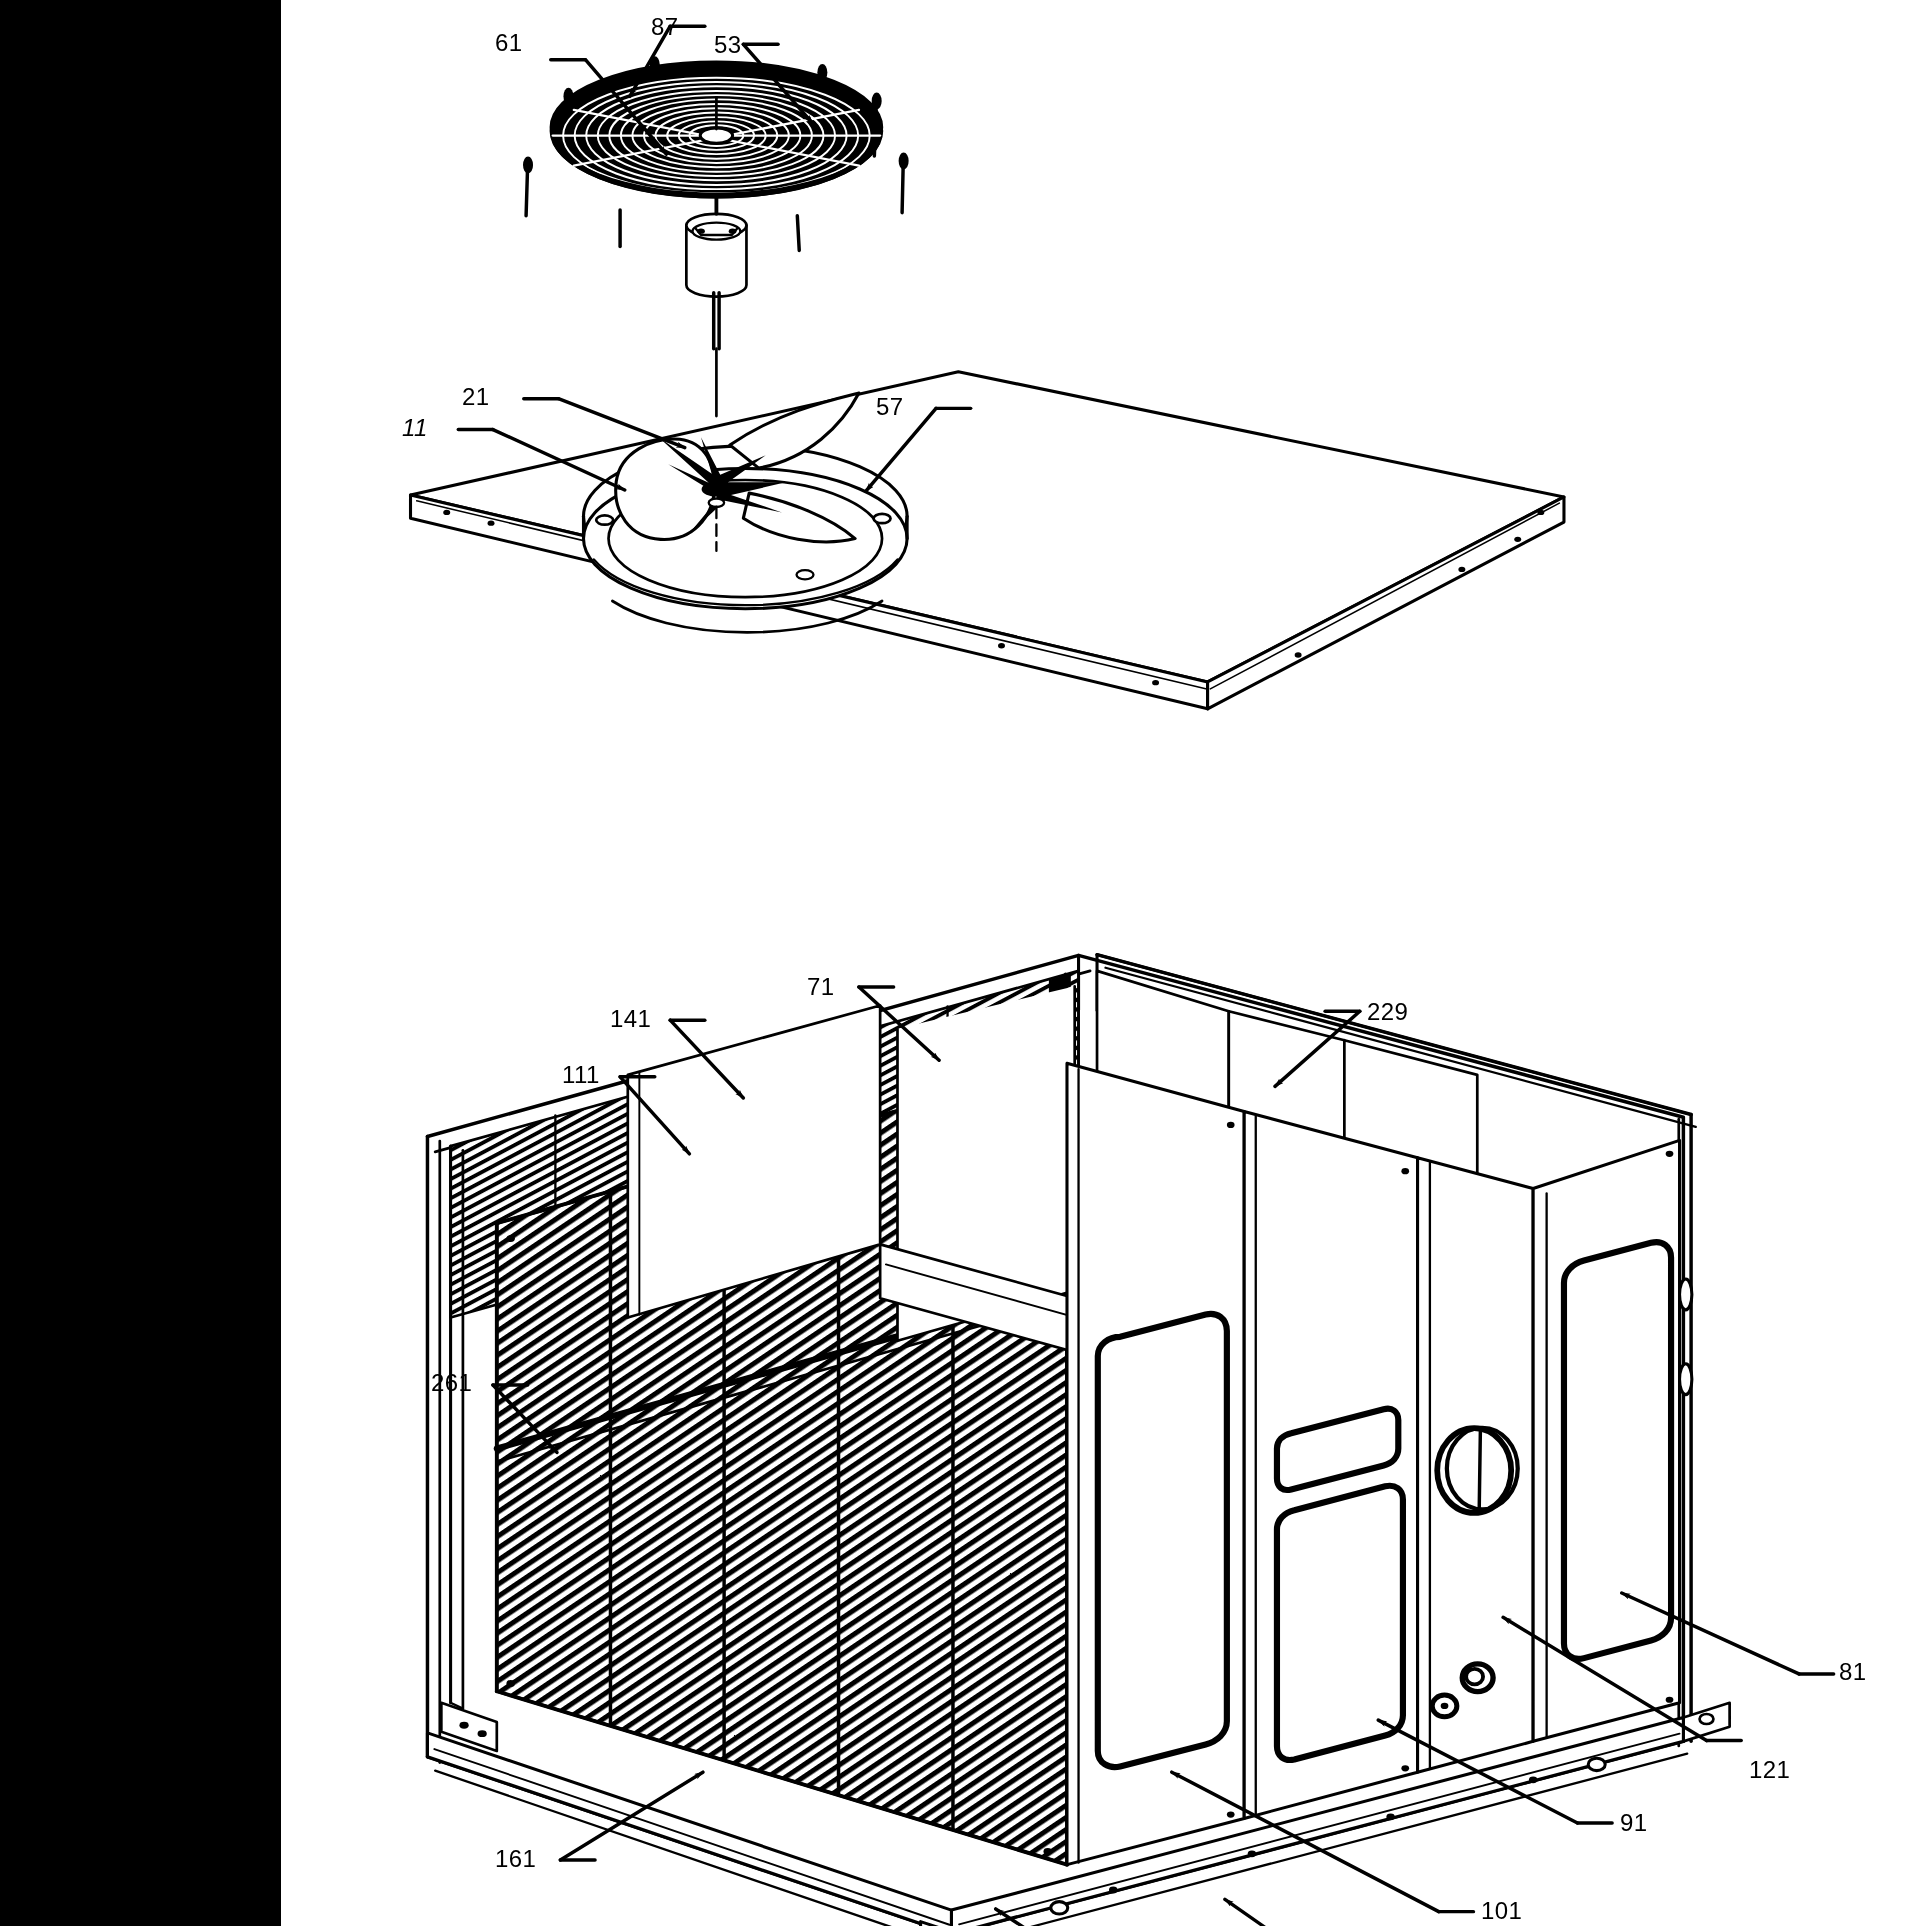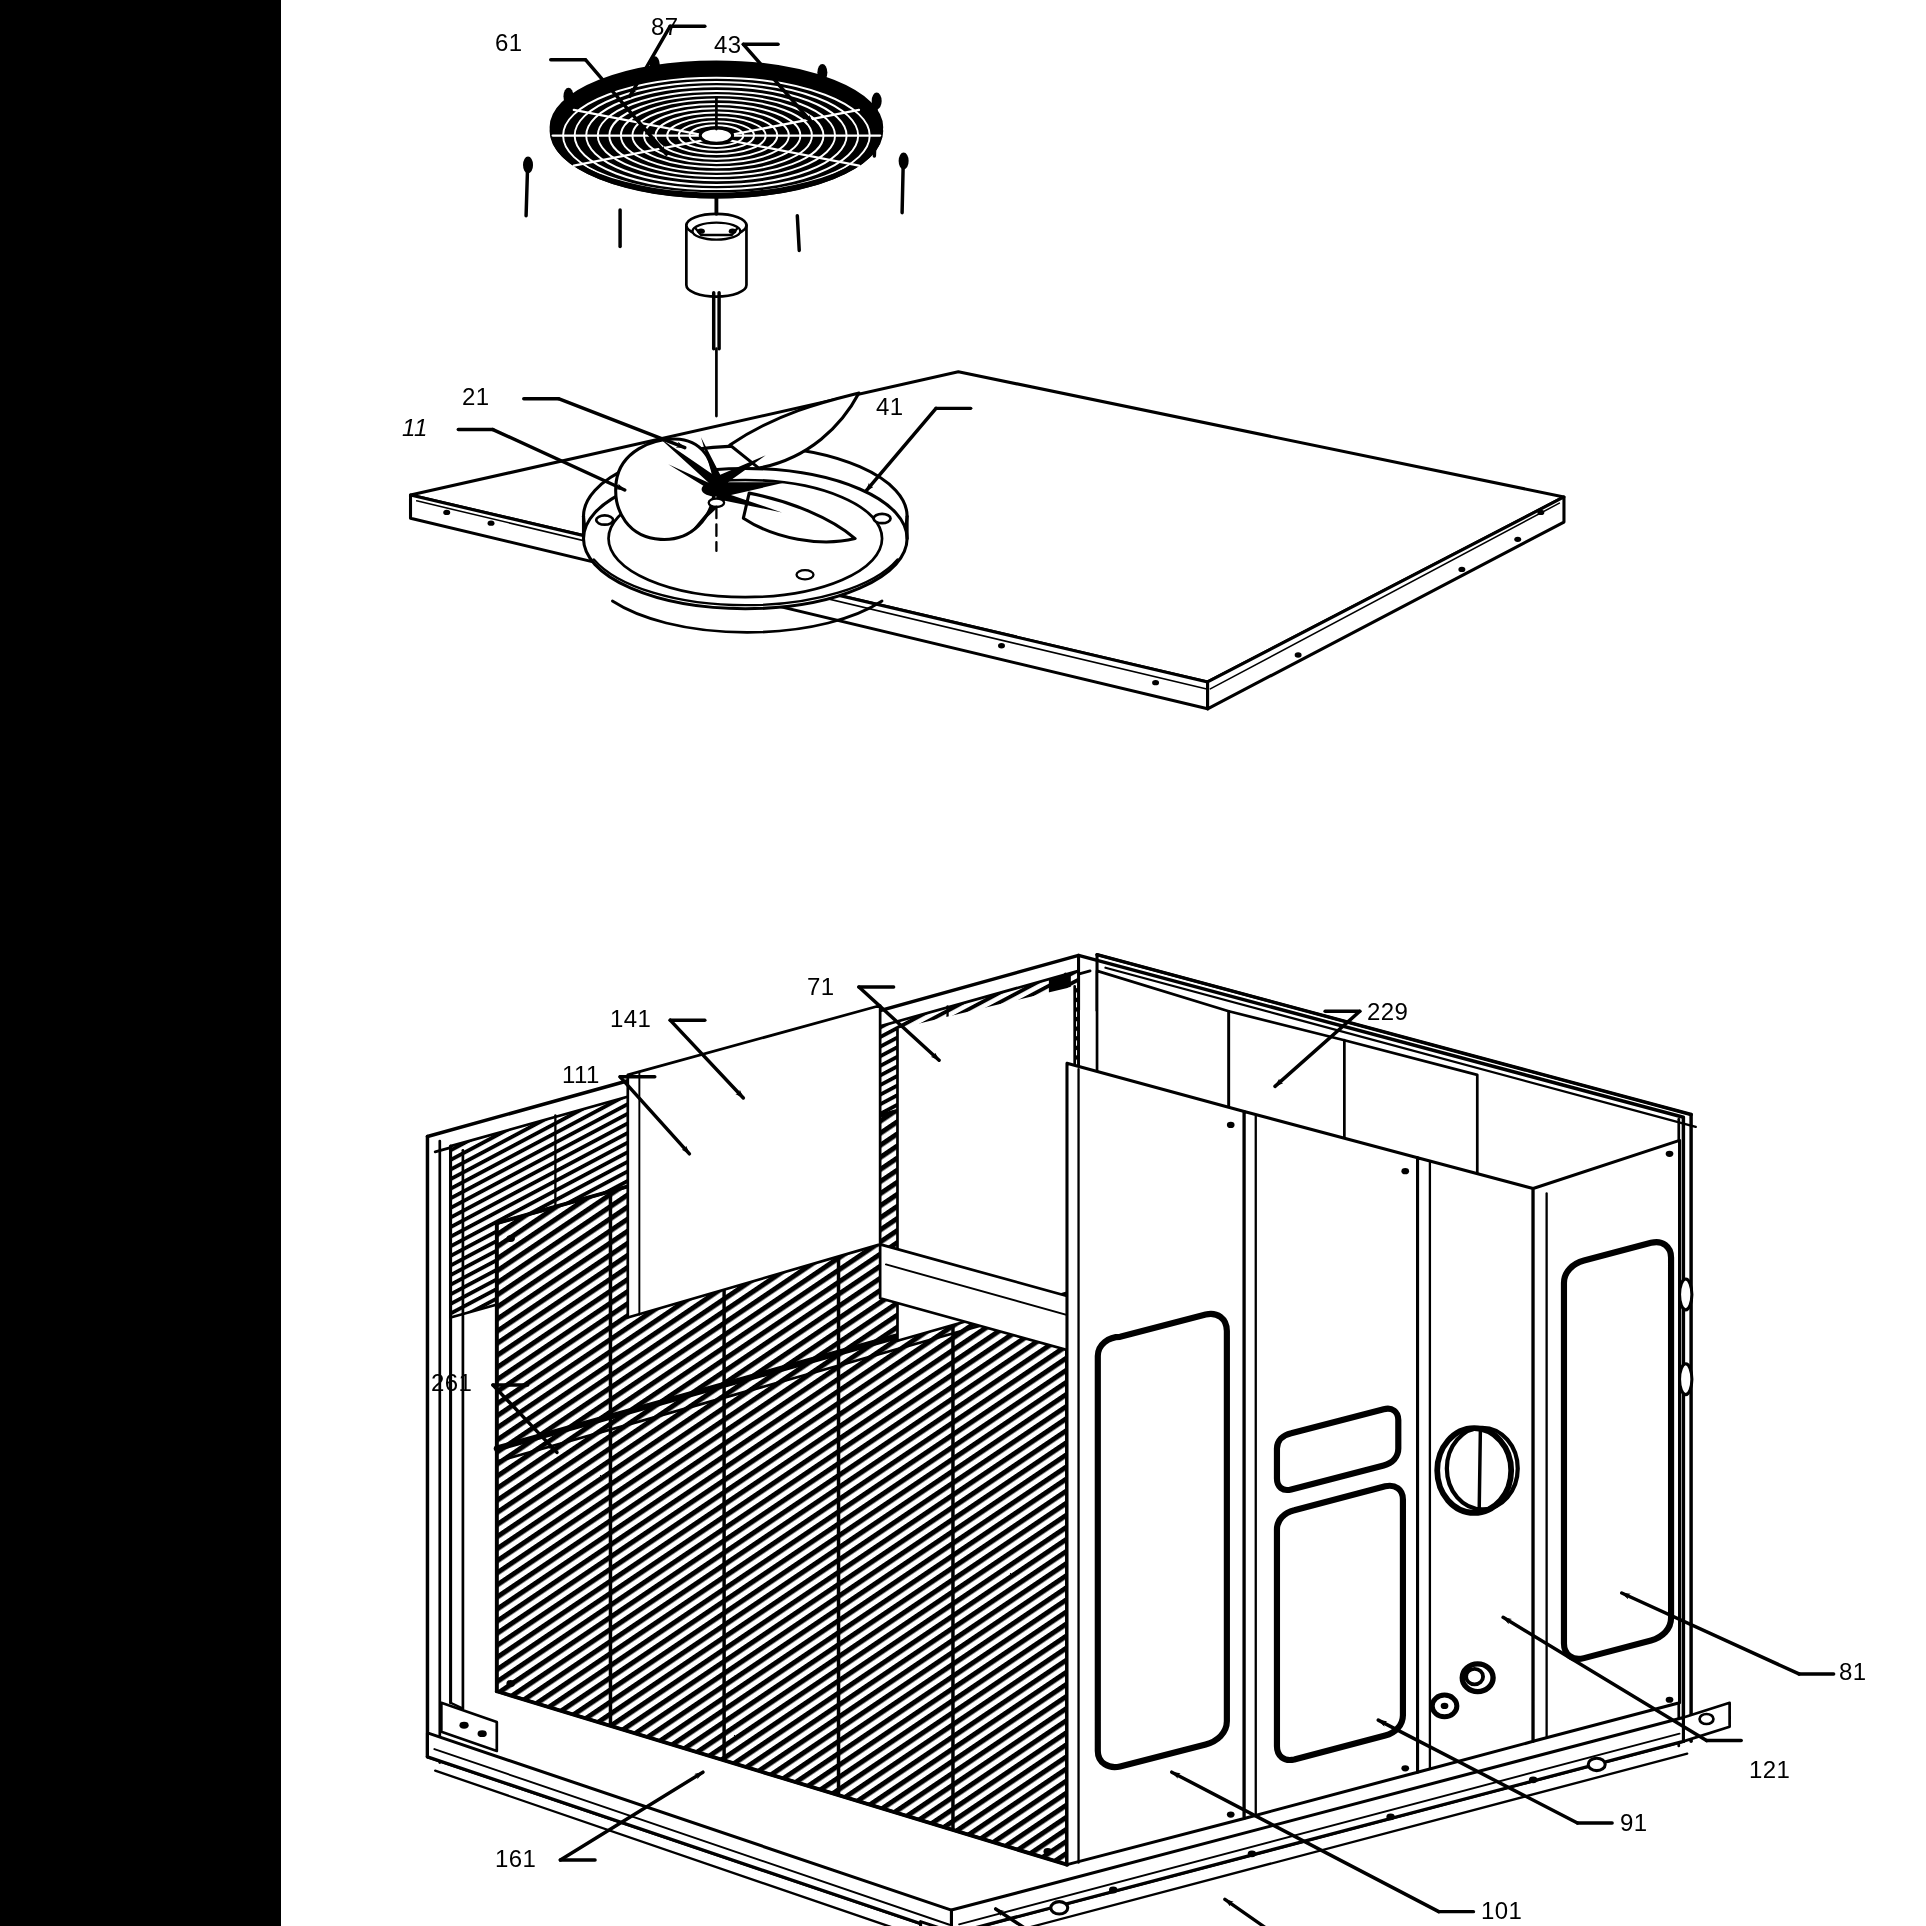--- a/index.html
+++ b/index.html
@@ -411,23 +411,23 @@
           <path d="M2215,5192 L1855,4955" marker-end="url(#ahead)"></path>
 
           <path d="M2920,5196 L2830,5196"></path>
           <path d="M2830,5196 L2450,4930" marker-end="url(#ahead)"></path>
         </g>
       </g>
     </svg>
 
     <div class="lbl" style="left:214px;top:31px;">61</div>
     <div class="lbl" style="left:370px;top:15.4px;">87</div>
-    <div class="lbl" style="left:433px;top:33px;">43</div>
+    <div class="lbl" style="left:433px;top:33px;">53</div>
     <div class="lbl" style="left:181px;top:385px;">21</div>
-    <div class="lbl" style="left:595px;top:395px;">41</div>
+    <div class="lbl" style="left:595px;top:395px;">57</div>
     <div class="lbl" style="left:121px;top:416px;font-style:italic;">11</div>
 
     <div class="lbl" style="left:526px;top:975px;">71</div>
     <div class="lbl" style="left:1086px;top:1000px;">229</div>
     <div class="lbl" style="left:329px;top:1007px;">141</div>
     <div class="lbl" style="left:281px;top:1063px;">111</div>
     <div class="lbl" style="left:150px;top:1371px;">261</div>
     <div class="lbl" style="left:214px;top:1847px;">161</div>
     <div class="lbl" style="left:1558px;top:1660px;">81</div>
     <div class="lbl" style="left:1468px;top:1728px;margin-top:30px;">121</div>

